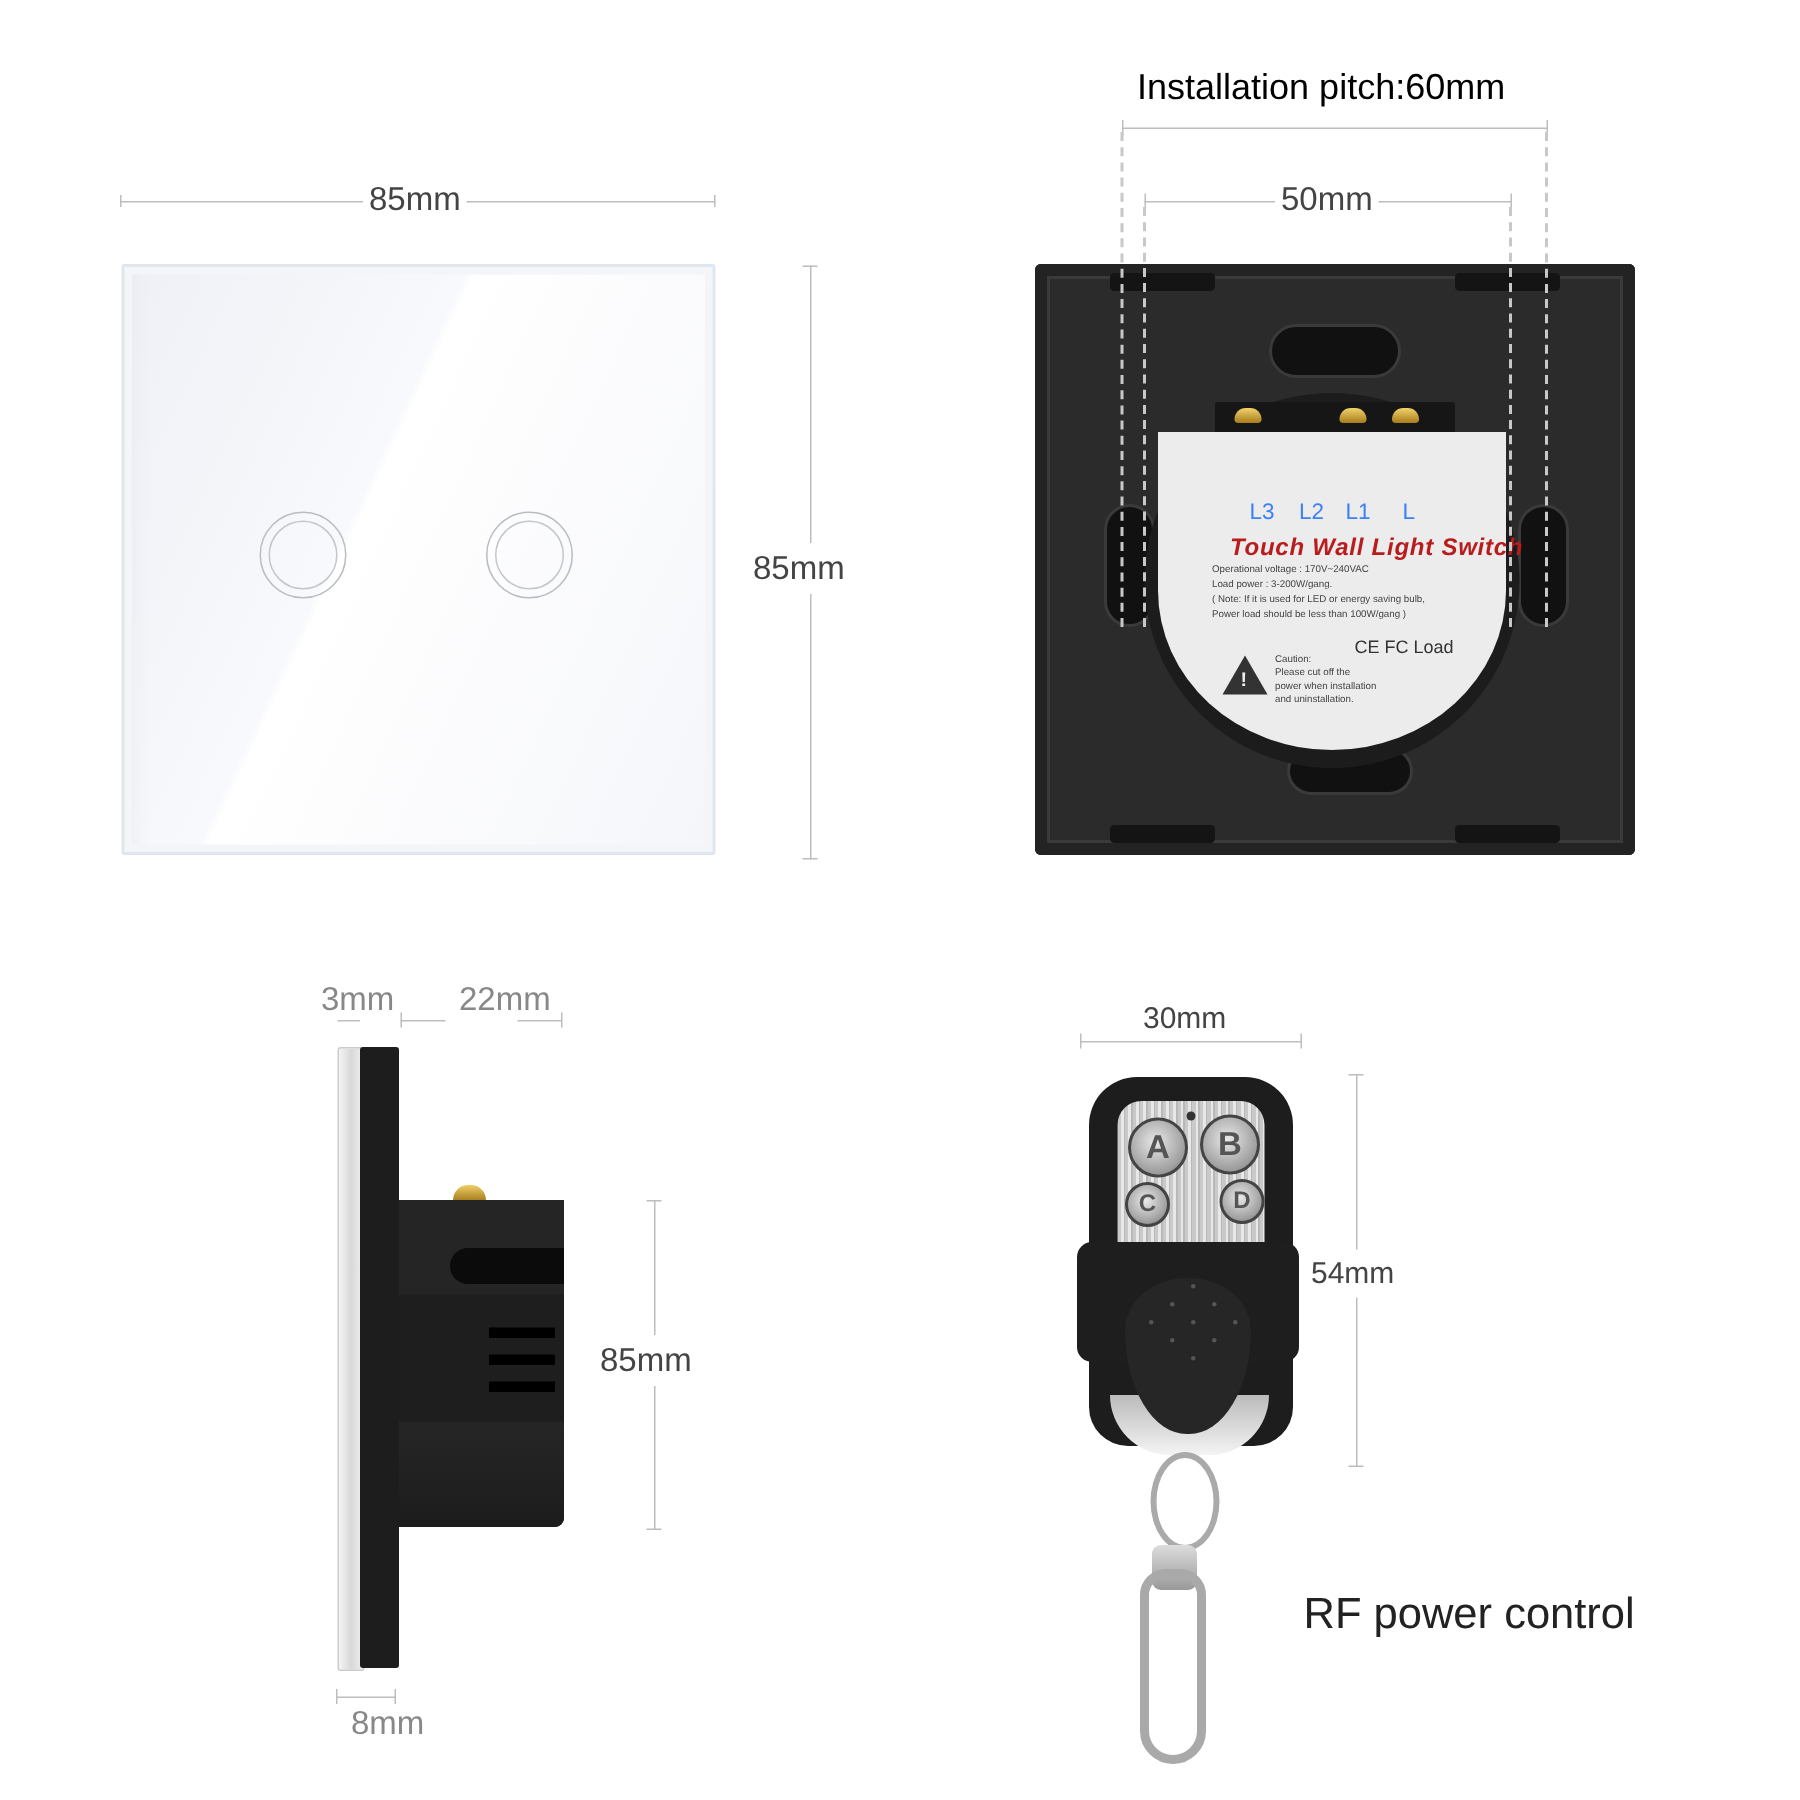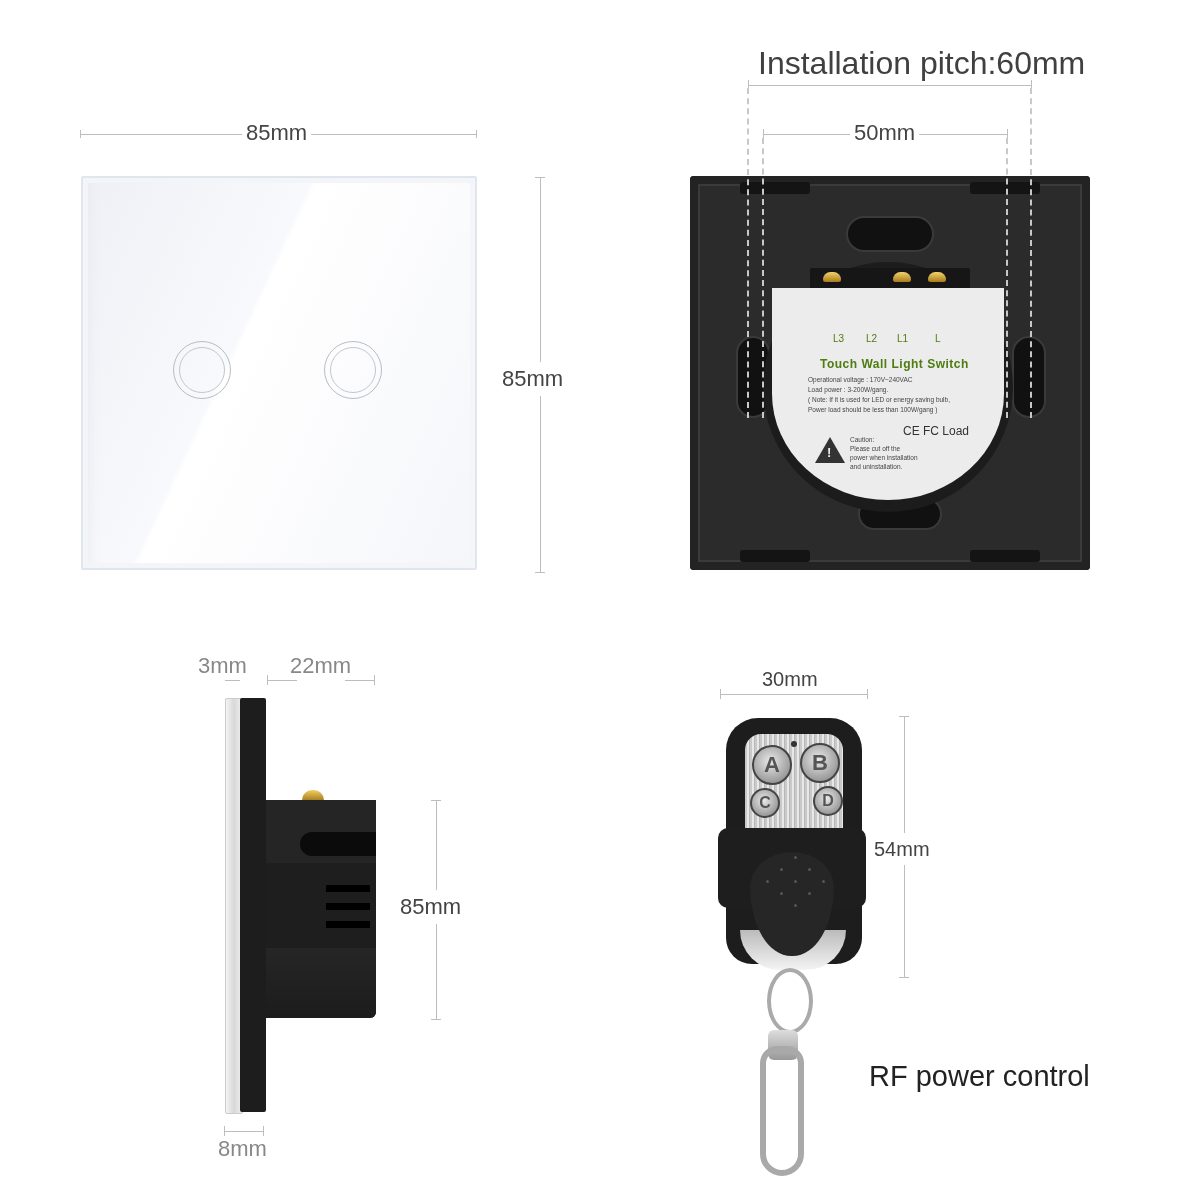--- a/index.html
+++ b/index.html
@@ -1,25 +1,25 @@
 <!DOCTYPE html>
 <html><head>
 <meta charset="utf-8">
 <style>
   html, body { margin: 0; padding: 0; background: #ffffff; }
   body { width: 1200px; height: 1200px; position: relative; overflow: hidden;
          font-family: "Liberation Sans", "DejaVu Sans", sans-serif; color: #444; }
   .dim-text { position: absolute; font-size: 22px; color: #444; font-weight: 300; background: #fff; padding: 0 4px; line-height: 1; white-space: nowrap; }
-  .dim-text.light { color: #888; }
+  .dim-text.light { color: #888; margin-left: 16px; }
   .hline { position: absolute; height: 1px; background: #bdbdbd; }
   .vline { position: absolute; width: 1px; background: #bdbdbd; }
   .tick-v { position: absolute; width: 1px; height: 8px; background: #bdbdbd; }
   .tick-h { position: absolute; height: 1px; width: 10px; background: #bdbdbd; }
   .dash-v { position: absolute; width: 0; border-left: 2px dashed #c8c8c8; }
-  .red-title { position: absolute; font-size: 32px; color: #404040; white-space: nowrap; line-height: 1; }
+  .red-title { position: absolute; font-size: 24px; color: #000000; white-space: nowrap; line-height: 1; }
 
   
   .front-panel { position: absolute; left: 81px; top: 176px; width: 396px; height: 394px;
     background: linear-gradient(115deg, #eef0f6 0%, #f8f9fc 40%, #ffffff 41%, #f5f6fa 100%);
     border: 2px solid #dfe6ee; box-sizing: border-box; border-radius: 2px;
     box-shadow: inset 0 0 0 5px #f3f5f8, inset 14px 0 14px -10px #e6e8ee; }
   .touch-btn { position: absolute; width: 58px; height: 58px; border-radius: 50%;
     border: 1px solid #b9bcc2; box-sizing: border-box; }
   .touch-btn::after { content: ""; position: absolute; left: 5px; top: 5px; right: 5px; bottom: 5px;
     border-radius: 50%; border: 1px solid #c3c6cc; }
@@ -32,22 +32,22 @@
   .slot { position: absolute; background: #111; border-radius: 18px; border: 2px solid #3a3a3a; }
   .body-circle { position: absolute; left: 763px; top: 262px; width: 250px; height: 250px;
     border-radius: 50%; background: #1c1c1c; }
   .label-circle { position: absolute; left: 772px; top: 288px; width: 232px; height: 212px;
     border-radius: 0 0 120px 120px / 0 0 110px 110px; background: #ececec; overflow: hidden; }
   .terminal-block { position: absolute; left: 810px; top: 268px; width: 160px; height: 58px; background: #161616; border-radius: 2px; }
   .screw { position: absolute; width: 18px; height: 10px; border-radius: 9px 9px 3px 3px;
     background: linear-gradient(#f2d36b, #a87b1b); }
   .socket { position: absolute; width: 18px; height: 18px; border-radius: 50%; background: #050505; border: 2px solid #2d2d2d; }
   .socket.brass::after { content: ""; position: absolute; left: 5px; top: 3px; width: 8px; height: 12px; border-radius: 4px; background: linear-gradient(#e0a52a, #7a5210); }
-  .term-label { position: absolute; font-size: 10px; color: #4d7c0f; top: 333px; }
-  .lbl-title { position: absolute; left: 820px; top: 357px; font-size: 12px; font-weight: bold; color: #4d7c0f; letter-spacing: 0.5px; }
+  .term-label { position: absolute; font-size: 15px; color: #3b82f6; top: 333px; }
+  .lbl-title { position: absolute; left: 820px; top: 357px; font-size: 16px; font-weight: bold; color: #b91c1c; letter-spacing: 0.5px; font-style: italic; }
   .lbl-line { position: absolute; left: 808px; font-size: 6.5px; color: #444; white-space: nowrap; }
   .cert { position: absolute; left: 903px; top: 424px; font-size: 12px; color: #333; white-space: nowrap; }
   .caution { position: absolute; left: 850px; font-size: 6.5px; color: #444; white-space: nowrap; }
   .warn-tri { position: absolute; left: 815px; top: 437px; width: 0; height: 0;
     border-left: 15px solid transparent; border-right: 15px solid transparent; border-bottom: 26px solid #333; }
   .warn-tri::after { content: "!"; position: absolute; left: -3px; top: 8px; font-size: 13px; color: #eee; font-weight: bold; }
 
   
   .side-glass { position: absolute; left: 225px; top: 698px; width: 16px; height: 414px; background: linear-gradient(90deg,#f4f4f4,#d8d8d8,#efefef); border: 1px solid #ccc; border-radius: 2px; }
   .side-plate { position: absolute; left: 240px; top: 698px; width: 26px; height: 414px; background: #1d1d1d; border-radius: 2px; }

